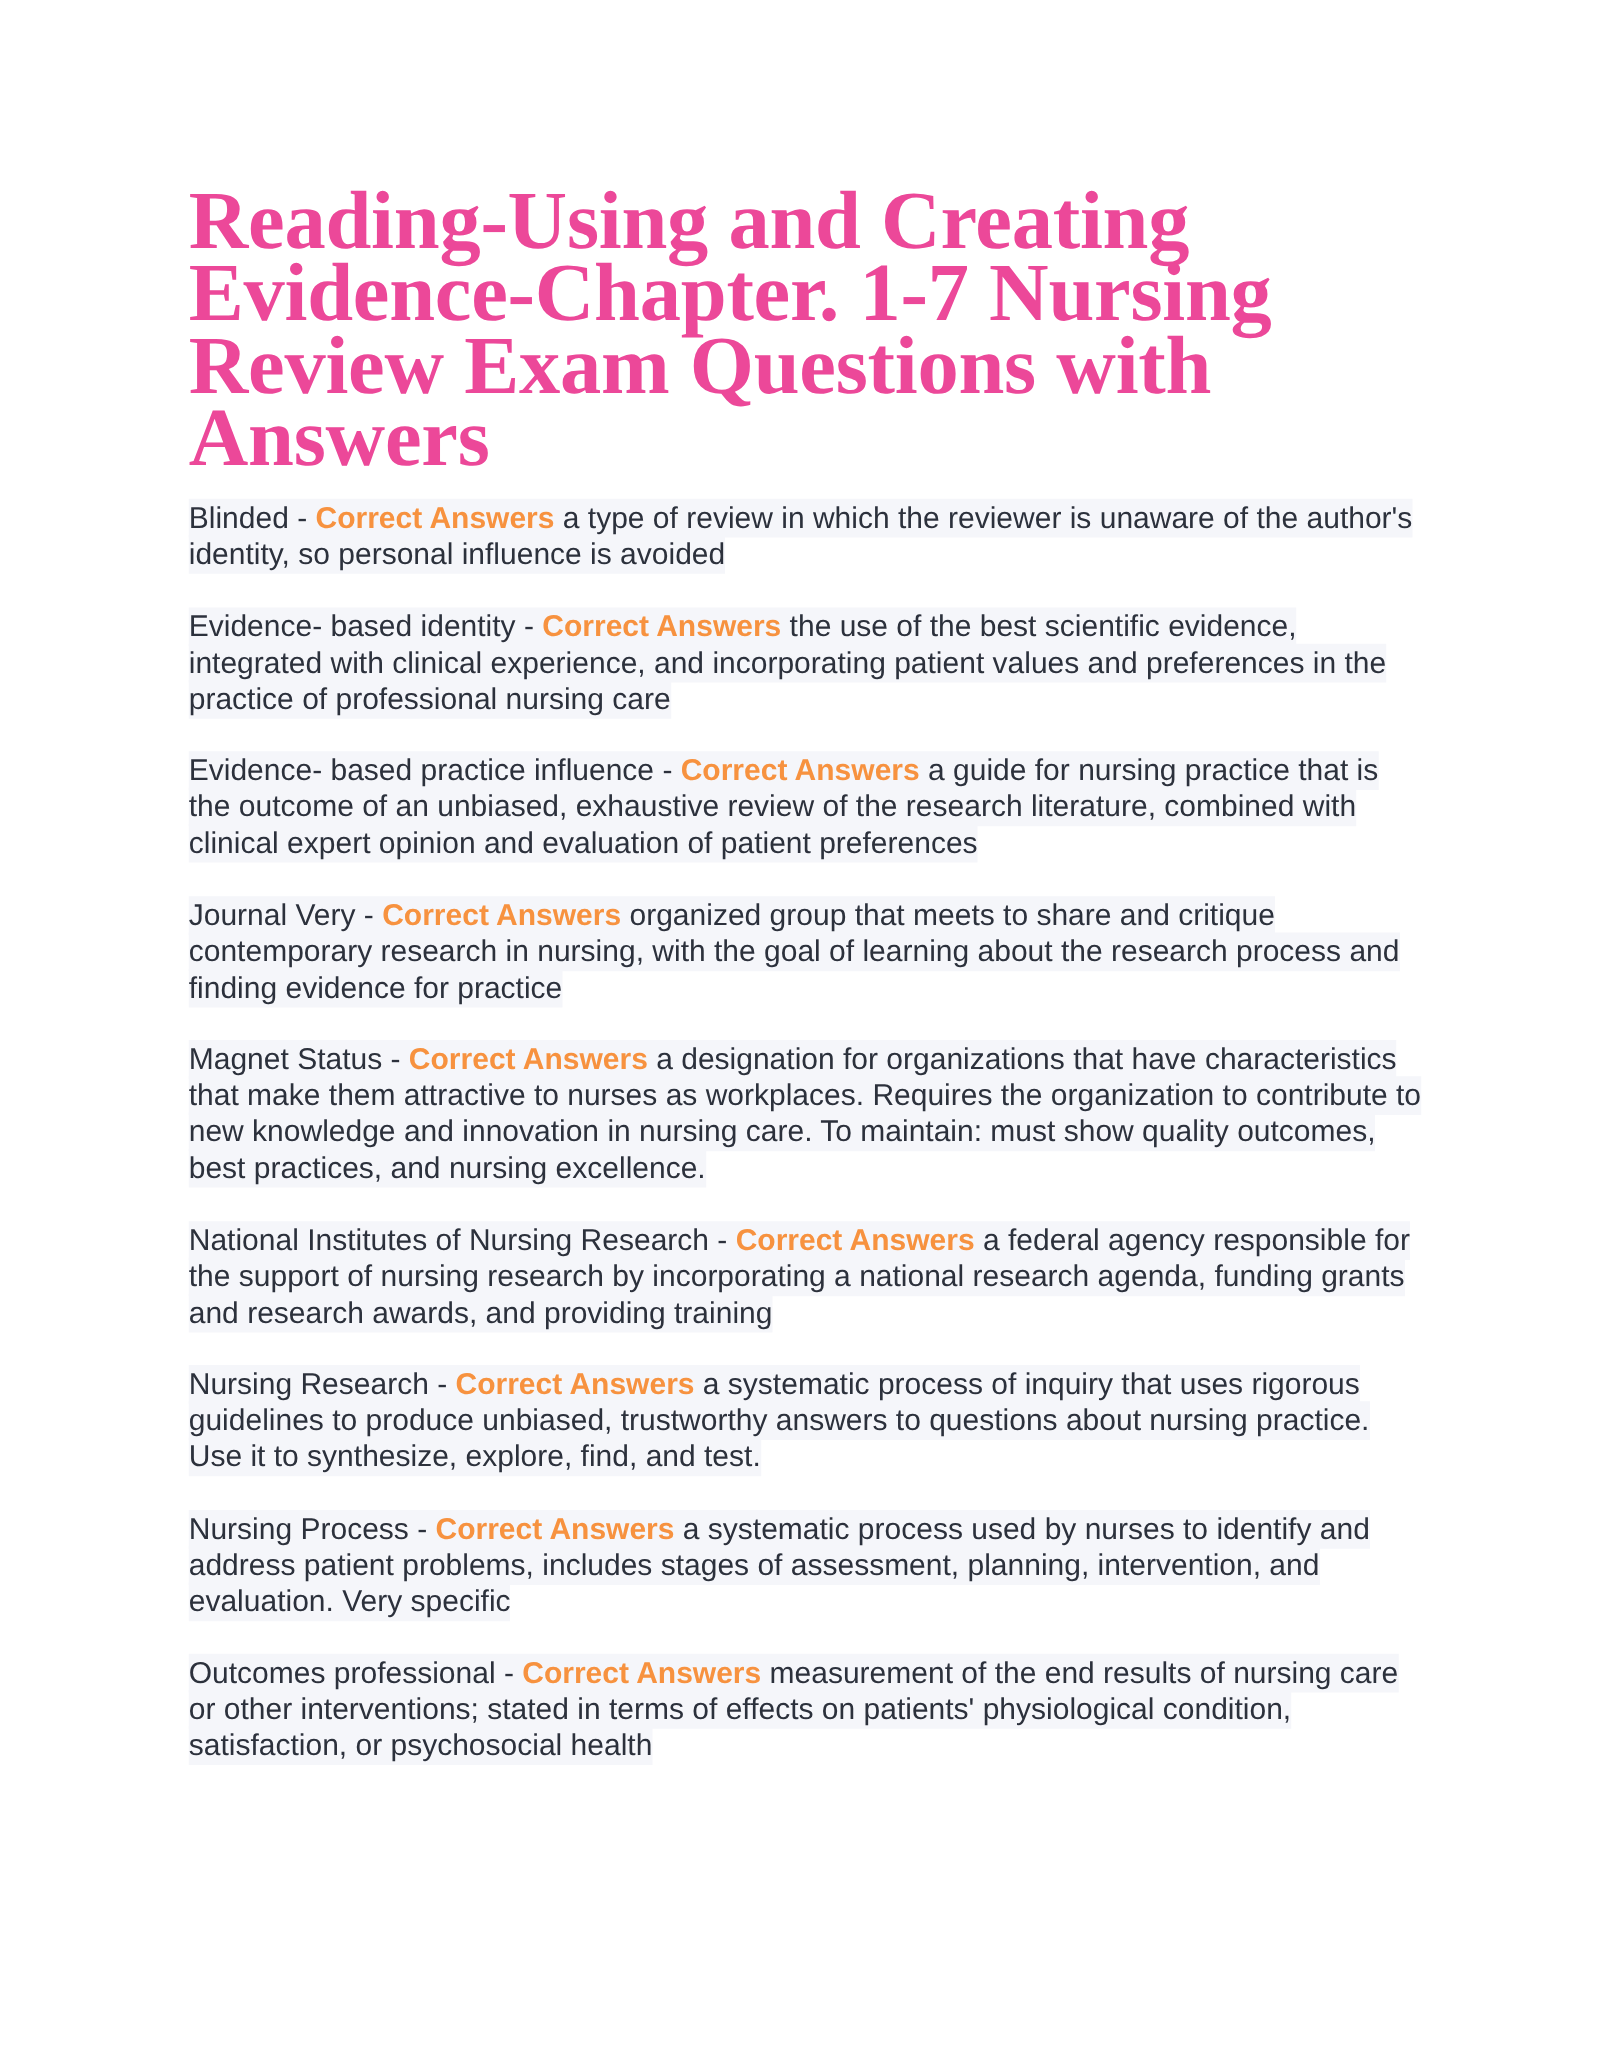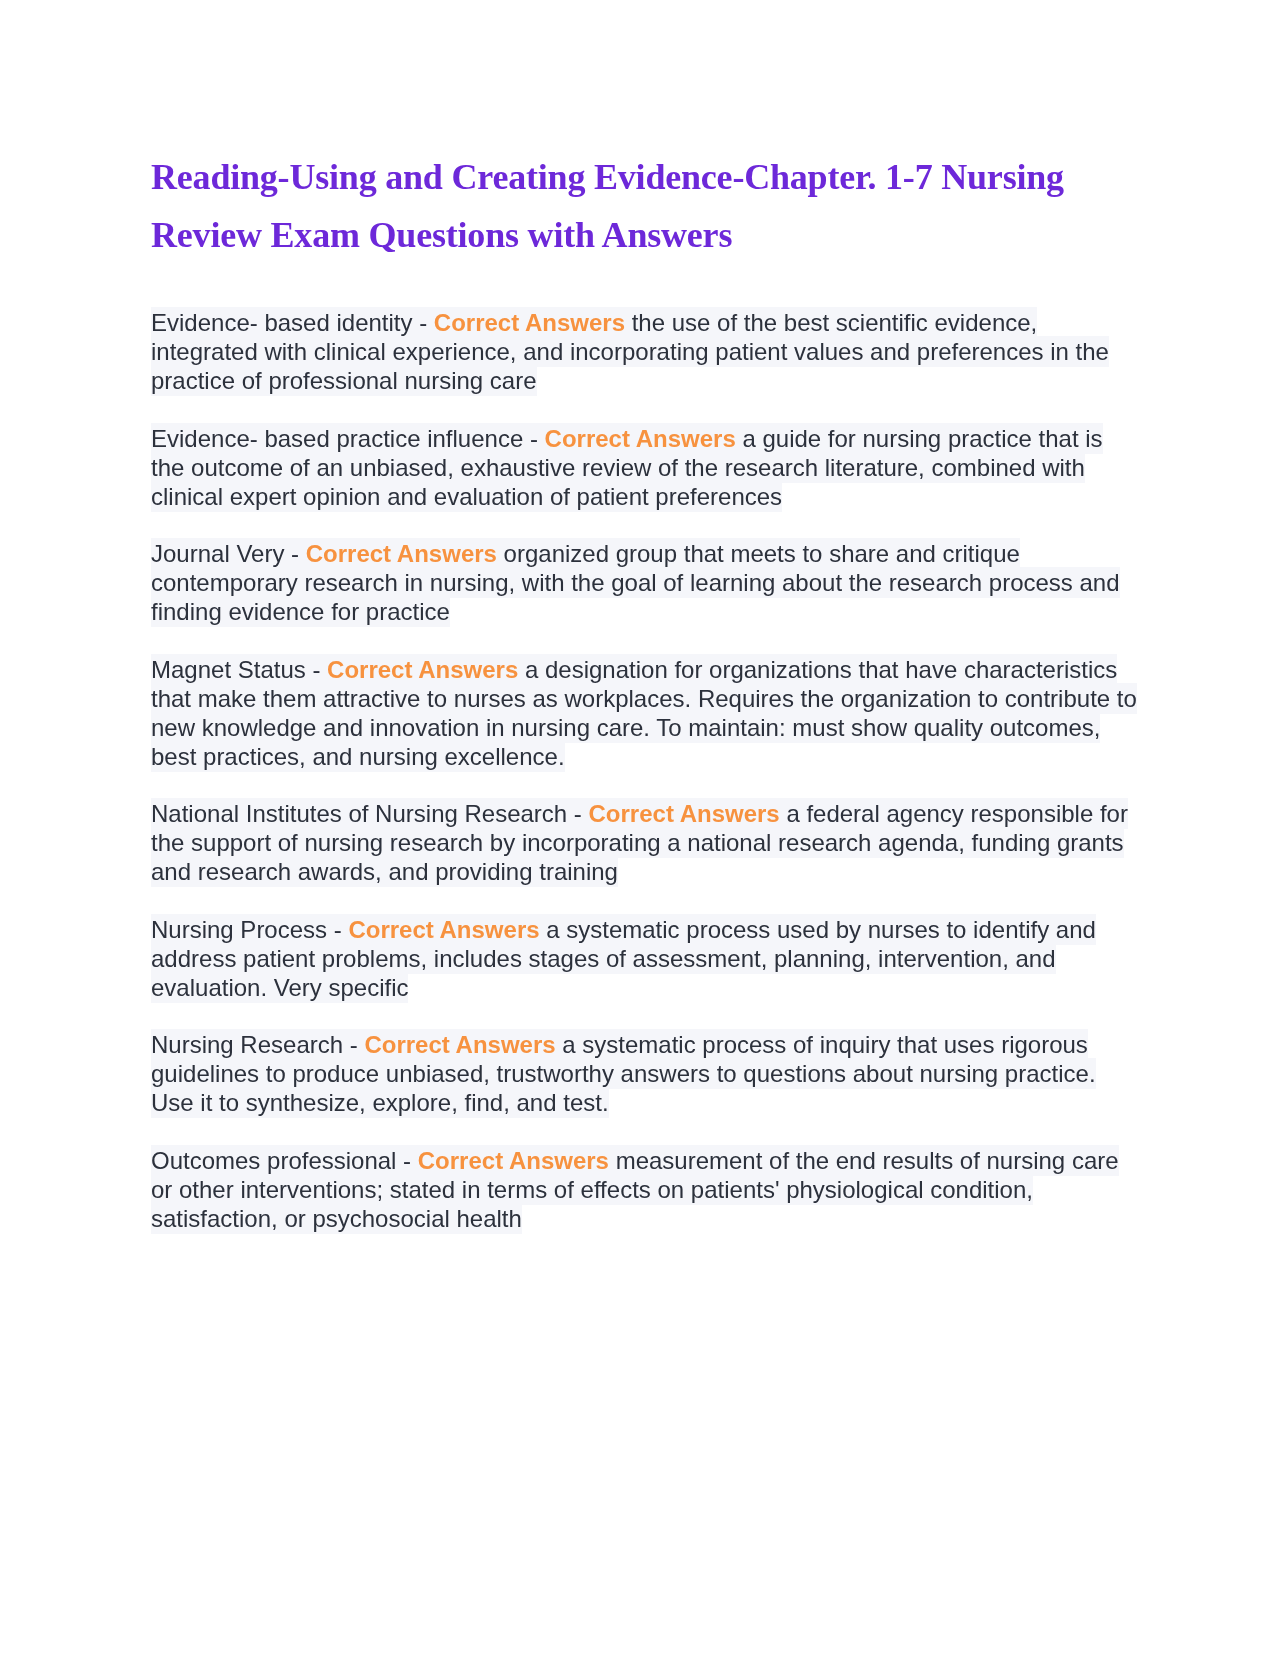--- a/index.html
+++ b/index.html
@@ -15,24 +15,24 @@
     }
     .page {
       position: absolute;
       left: 151px;
       top: 148px;
       width: 990px;
     }
     .doc-title {
       font-family: "Liberation Serif", "DejaVu Serif", serif;
       font-weight: bold;
-      font-size: 36px;
+      font-size: 66px;
       line-height: 58px;
-      color: #6d28d9;
-      margin: 0 0 44px 0;
+      color: #ec4899;
+      margin: 0 0 20px 0;
       letter-spacing: -0.2px;
     }
     .entry {
       font-family: "Liberation Sans", "DejaVu Sans", sans-serif;
       font-size: 24px;
       line-height: 29px;
       color: #2c313c;
       margin: 0 0 28.5px 0;
     }
     .entry .hl {
@@ -46,31 +46,32 @@
       font-weight: bold;
     }
   </style>
 </head>
 <body>
 
 <div class="page">
   <h1 class="doc-title">Reading-Using and Creating Evidence-Chapter. 1-7 Nursing Review Exam Questions with Answers</h1>
 
   <div>
+    <p class="entry"><span class="hl"><span>Blinded</span><span> - </span><span class="answer-tag">Correct Answers</span> <span>a type of review in which the reviewer is unaware of the author's identity, so personal influence is avoided</span></span></p>
 
     <p class="entry"><span class="hl"><span>Evidence- based identity</span><span> - </span><span class="answer-tag">Correct Answers</span> <span>the use of the best scientific evidence, integrated with clinical experience, and incorporating patient values and preferences in the practice of professional nursing care</span></span></p>
 
     <p class="entry"><span class="hl"><span>Evidence- based practice influence</span><span> - </span><span class="answer-tag">Correct Answers</span> <span>a guide for nursing practice that is the outcome of an unbiased, exhaustive review of the research literature, combined with clinical expert opinion and evaluation of patient preferences</span></span></p>
 
 
     <p class="entry"><span class="hl"><span>Journal Very</span><span> - </span><span class="answer-tag">Correct Answers</span> <span>organized group that meets to share and critique contemporary research in nursing, with the goal of learning about the research process and finding evidence for practice</span></span></p>
 
     <p class="entry"><span class="hl"><span>Magnet Status</span><span> - </span><span class="answer-tag">Correct Answers</span> <span>a designation for organizations that have characteristics that make them attractive to nurses as workplaces. Requires the organization to contribute to new knowledge and innovation in nursing care. To maintain: must show quality outcomes, best practices, and nursing excellence.</span></span></p>
 
     <p class="entry"><span class="hl"><span>National Institutes of Nursing Research</span><span> - </span><span class="answer-tag">Correct Answers</span> <span>a federal agency responsible for the support of nursing research by incorporating a national research agenda, funding grants and research awards, and providing training</span></span></p>
 
+    <p class="entry"><span class="hl"><span>Nursing Research</span><span> - </span><span class="answer-tag">Correct Answers</span> <span>a systematic process of inquiry that uses rigorous guidelines to produce unbiased, trustworthy answers to questions about nursing practice. Use it to synthesize, explore, find, and test.</span></span></p>
+
     <p class="entry"><span class="hl"><span>Nursing Process</span><span> - </span><span class="answer-tag">Correct Answers</span> <span>a systematic process used by nurses to identify and address patient problems, includes stages of assessment, planning, intervention, and evaluation. Very specific</span></span></p>
-
-    <p class="entry"><span class="hl"><span>Nursing Research</span><span> - </span><span class="answer-tag">Correct Answers</span> <span>a systematic process of inquiry that uses rigorous guidelines to produce unbiased, trustworthy answers to questions about nursing practice. Use it to synthesize, explore, find, and test.</span></span></p>
 
     <p class="entry"><span class="hl"><span>Outcomes professional</span><span> - </span><span class="answer-tag">Correct Answers</span> <span>measurement of the end results of nursing care or other interventions; stated in terms of effects on patients' physiological condition, satisfaction, or psychosocial health</span></span></p>
   </div>
 </div>
 
 </body></html>

